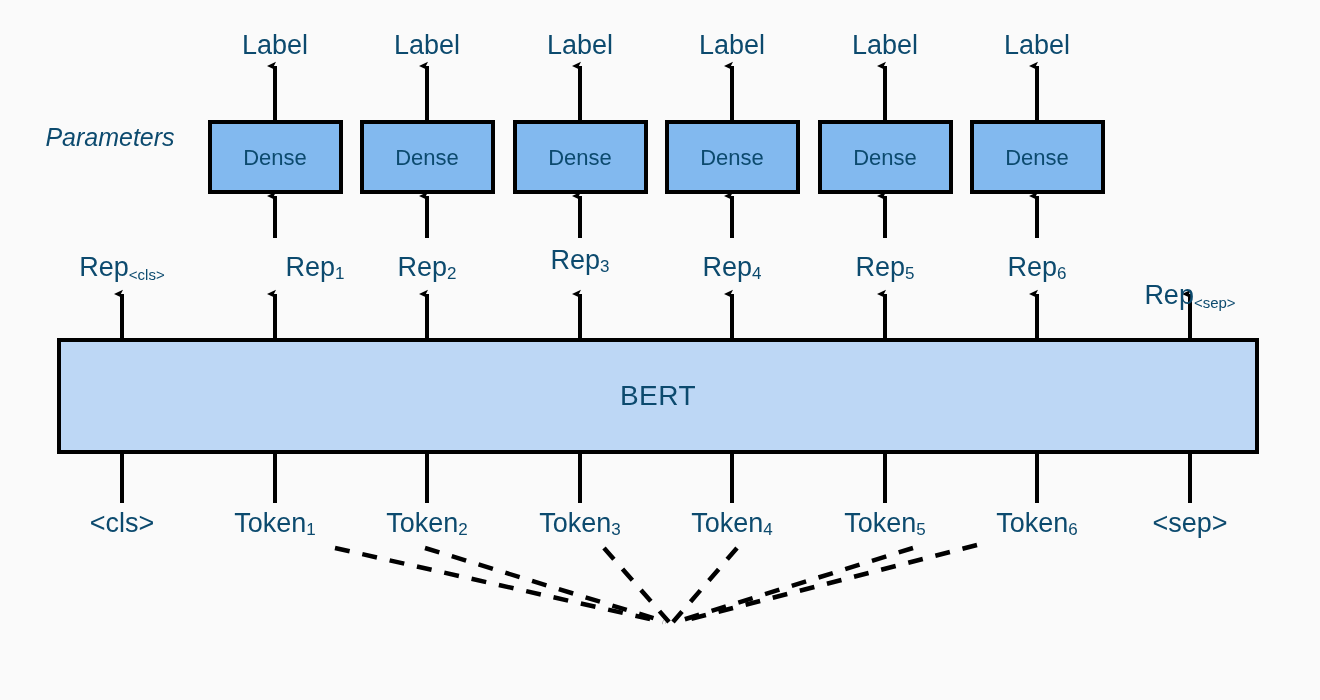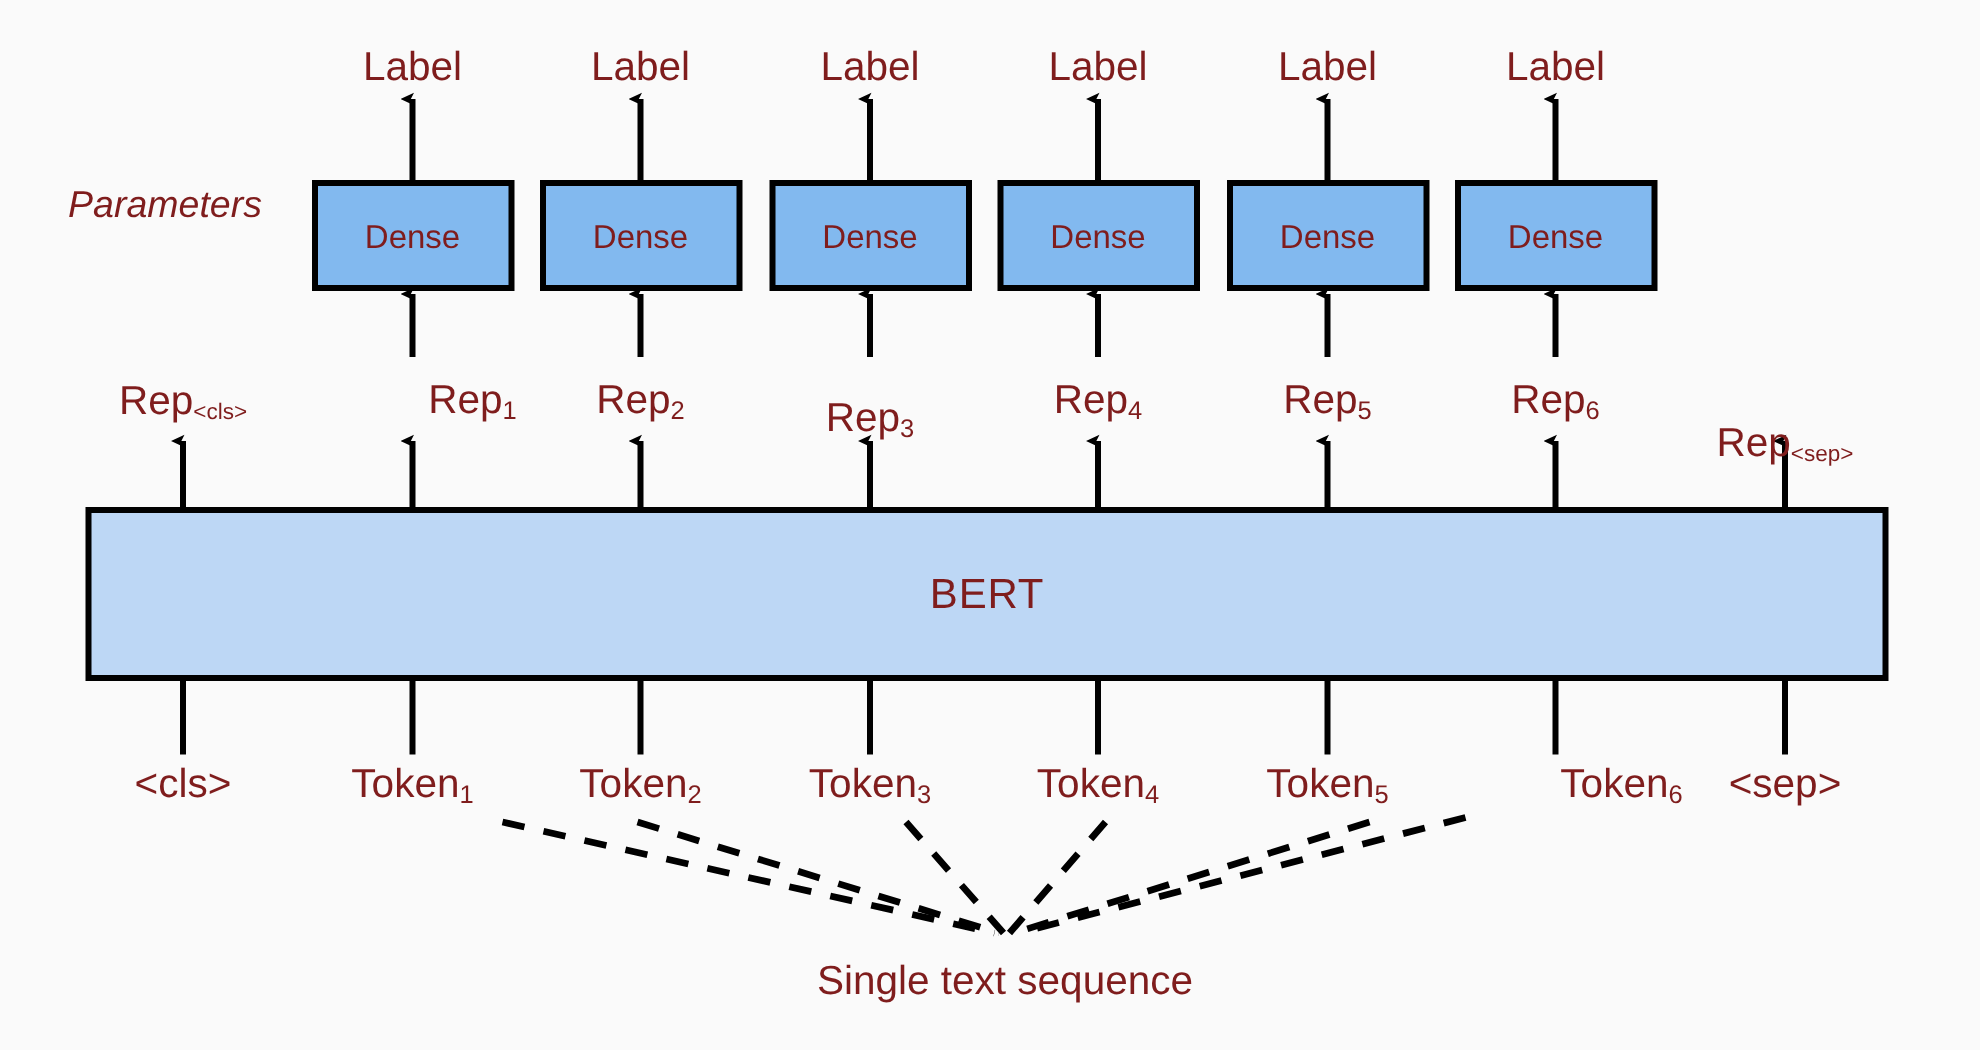--- a/index.html
+++ b/index.html
@@ -7,21 +7,21 @@
     width:1320px;height:700px;
     background:#fafafa;
     font-family:"Liberation Sans","DejaVu Sans",sans-serif;
     overflow:hidden;
   }
   #stage{position:relative;width:1320px;height:700px;}
   #stage svg{position:absolute;left:0;top:0;width:1320px;height:700px;}
 
   .htxt{
     position:absolute;
-    color:#7f1d1d;
+    color:#0c4a6e;
     white-space:nowrap;
     transform:translate(-50%,-50%);
     text-align:center;
     line-height:1.0;
   }
   .label-txt{font-size:27px;}
   .rep-txt{font-size:27px;}
   .rep-txt sub{font-size:17px;vertical-align:-0.22em;}
   .rep-txt sub.ang{font-size:15px;vertical-align:-0.24em;}
   .token-txt{font-size:27px;}
@@ -121,32 +121,31 @@
   <div class="htxt dense-txt" style="left:275px;top:158px;">Dense</div>
   <div class="htxt dense-txt" style="left:427px;top:158px;">Dense</div>
   <div class="htxt dense-txt" style="left:580px;top:158px;">Dense</div>
   <div class="htxt dense-txt" style="left:732px;top:158px;">Dense</div>
   <div class="htxt dense-txt" style="left:885px;top:158px;">Dense</div>
   <div class="htxt dense-txt" style="left:1037px;top:158px;">Dense</div>
 
   <div class="htxt rep-txt" style="left:122px;top:268px;"><span>Rep</span><sub class="ang">&lt;cls&gt;</sub></div>
   <div class="htxt rep-txt" style="left:275px;top:268px;margin-left:40px;"><span>Rep</span><sub>1</sub></div>
   <div class="htxt rep-txt" style="left:427px;top:268px;"><span>Rep</span><sub>2</sub></div>
-  <div class="htxt rep-txt" style="left:580px;top:280px;"><span>Rep</span><sub>3</sub></div>
+  <div class="htxt rep-txt" style="left:580px;top:261px;"><span>Rep</span><sub>3</sub></div>
   <div class="htxt rep-txt" style="left:732px;top:268px;"><span>Rep</span><sub>4</sub></div>
   <div class="htxt rep-txt" style="left:885px;top:268px;"><span>Rep</span><sub>5</sub></div>
   <div class="htxt rep-txt" style="left:1037px;top:268px;"><span>Rep</span><sub>6</sub></div>
   <div class="htxt rep-txt" style="left:1190px;top:268px;margin-top:28px;"><span>Rep</span><sub class="ang">&lt;sep&gt;</sub></div>
 
   <div class="htxt bert-txt" style="left:658px;top:396px;text-align:right;">BERT</div>
 
   <div class="htxt token-txt" style="left:122px;top:524px;"><span>&lt;cls&gt;</span><sub></sub></div>
   <div class="htxt token-txt" style="left:275px;top:524px;"><span>Token</span><sub>1</sub></div>
   <div class="htxt token-txt" style="left:427px;top:524px;"><span>Token</span><sub>2</sub></div>
   <div class="htxt token-txt" style="left:580px;top:524px;"><span>Token</span><sub>3</sub></div>
   <div class="htxt token-txt" style="left:732px;top:524px;"><span>Token</span><sub>4</sub></div>
   <div class="htxt token-txt" style="left:885px;top:524px;"><span>Token</span><sub>5</sub></div>
-  <div class="htxt token-txt" style="left:1037px;top:524px;margin-left:44px;"><span>Token</span><sub>6</sub></div>
+  <div class="htxt token-txt" style="left:1037px;top:524px;"><span>Token</span><sub>6</sub></div>
   <div class="htxt token-txt" style="left:1190px;top:524px;"><span>&lt;sep&gt;</span><sub></sub></div>
 
-  <div class="htxt seq-txt" style="left:670px;top:654px;">Single text sequence</div>
 
 </div>
 
 </body></html>

